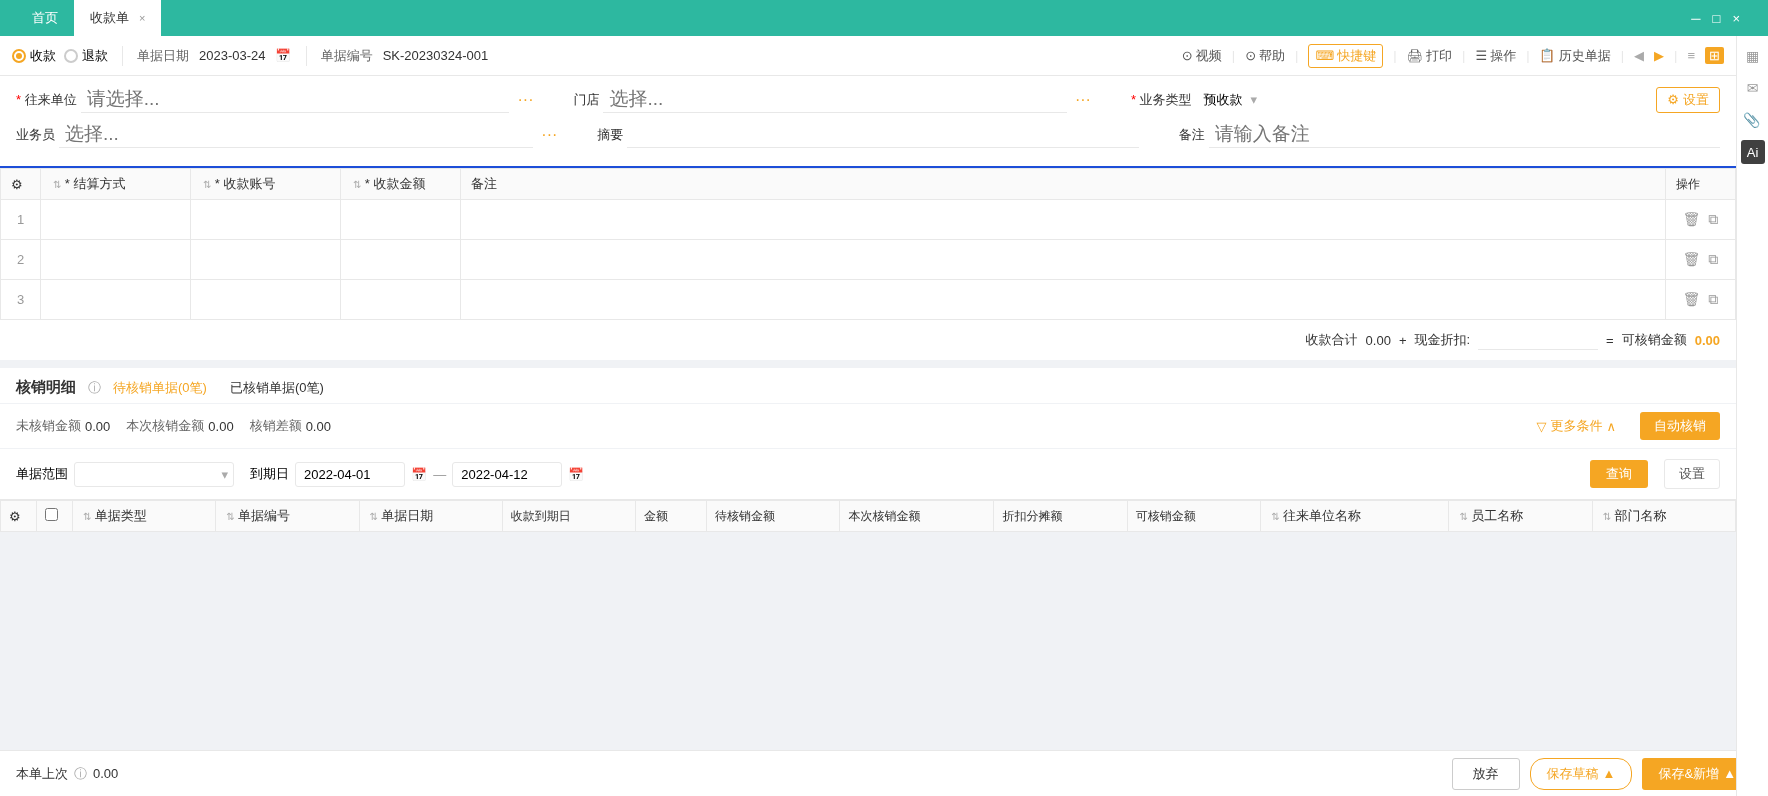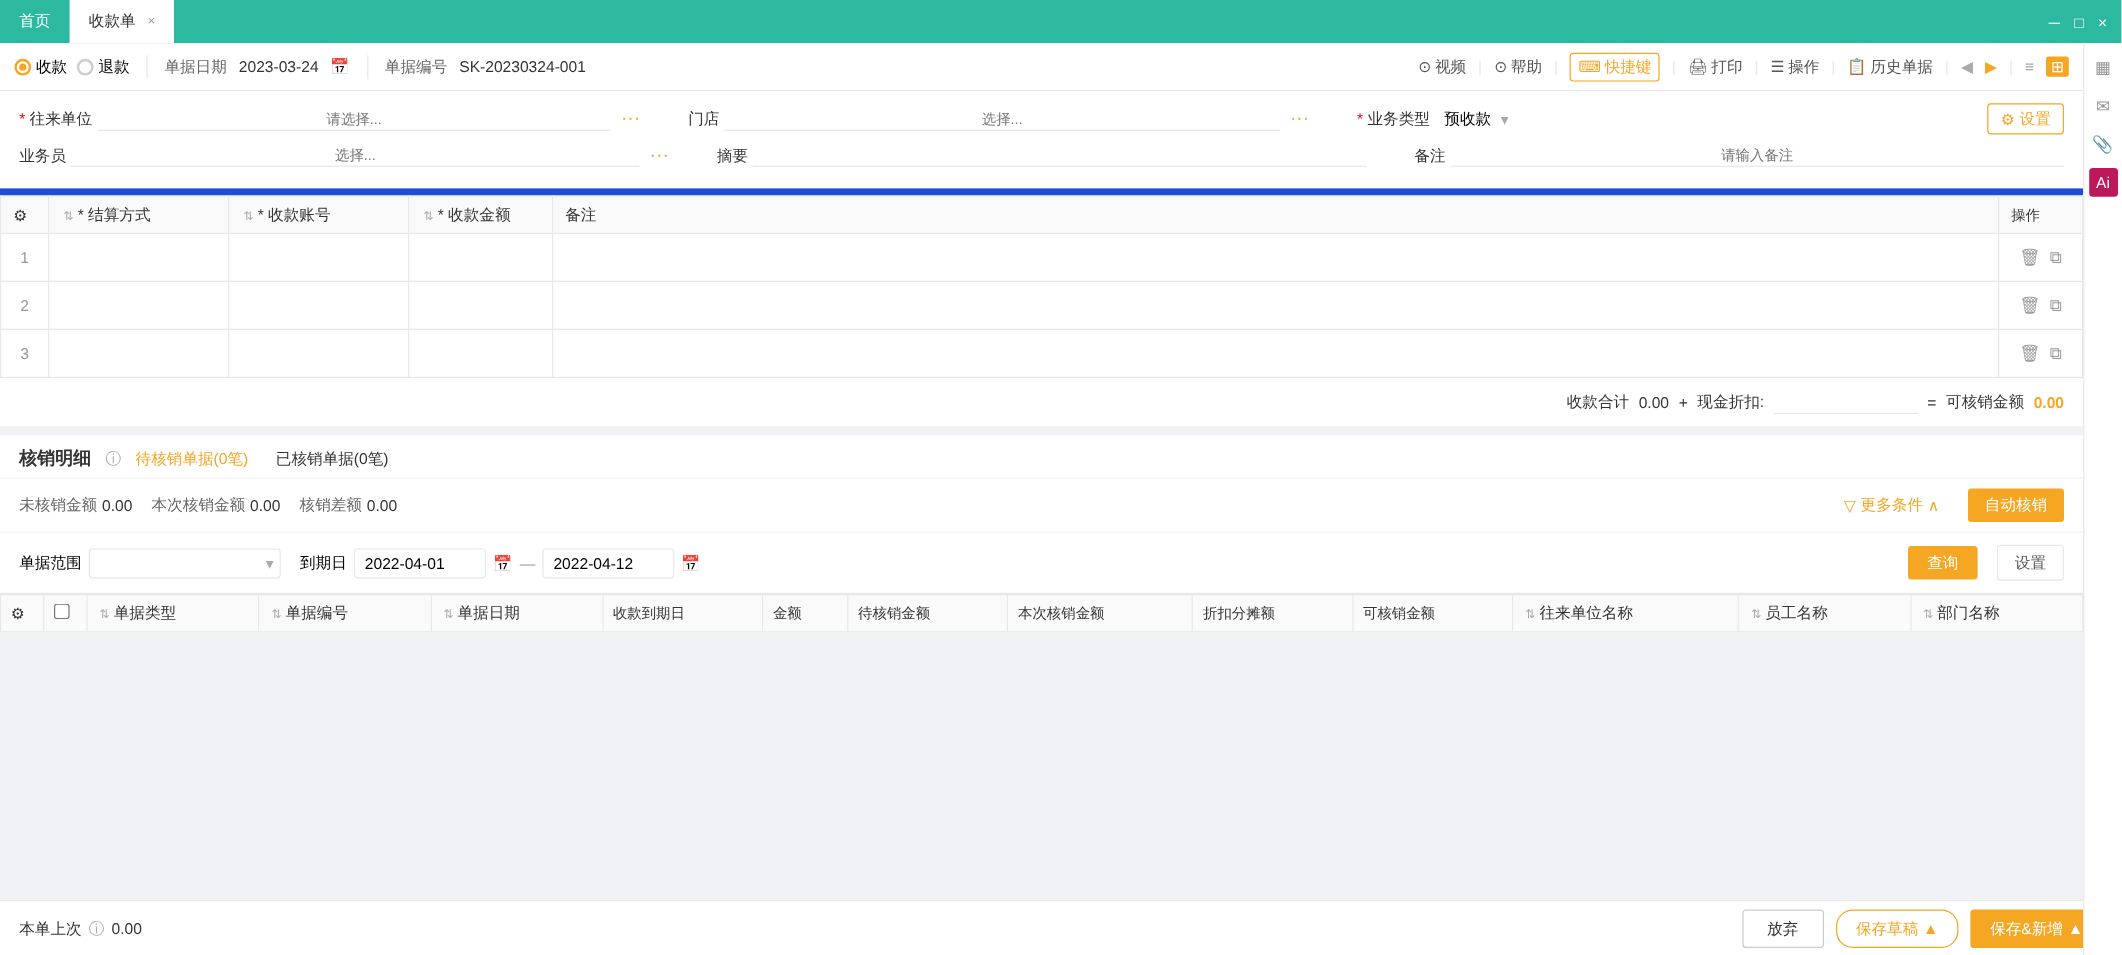--- a/index.html
+++ b/index.html
@@ -4,21 +4,21 @@
   <style>
     * { box-sizing: border-box; margin: 0; padding: 0; font-family: 'Microsoft YaHei', Arial, sans-serif; font-size: 13px; }
     body { background: #f0f2f5; overflow: hidden; width: 1768px; height: 796px; }
 
     
     .tab-bar {
       display: flex;
       align-items: center;
       background: #2db8a0;
       height: 36px;
-      padding: 0 0;
+      padding: 0 16px;
     }
     .tab-home {
       color: #fff;
       padding: 0 16px;
       height: 36px;
       line-height: 36px;
       cursor: pointer;
       font-size: 13px;
     }
     .tab-active {
@@ -106,21 +106,21 @@
       color: #f5a623;
       border: 1px solid #f5a623;
       padding: 2px 6px;
       border-radius: 3px;
     }
 
     
     .form-area {
       background: #fff;
       padding: 10px 16px;
-      border-bottom: 6px solid #1d4ed8;
+      border-bottom: 2px solid #1d4ed8;
     }
     .form-row {
       display: flex;
       align-items: center;
       margin-bottom: 8px;
       gap: 0;
     }
     .form-field {
       display: flex;
       align-items: center;
@@ -138,22 +138,21 @@
     }
     .form-input {
       border: none;
       border-bottom: 1px solid #e8e8e8;
       outline: none;
       padding: 2px 6px;
       color: #ccc;
       flex: 1;
       min-width: 100px;
       background: transparent;
-      font-size: 12px;
-      text-align: center;
+      font-size: 19px;
     }
     .more-btn {
       color: #f5a623;
       cursor: pointer;
       font-size: 16px;
       margin-left: 4px;
     }
     .settings-btn {
       background: #fff;
       border: 1px solid #f5a623;
@@ -440,21 +439,21 @@
       z-index: 100;
     }
     .sidebar-icon {
       width: 24px; height: 24px;
       display: flex; align-items: center; justify-content: center;
       color: #999;
       cursor: pointer;
       font-size: 14px;
     }
     .sidebar-icon.active-sidebar {
-      background: #be185d;
+      background: #404040;
       color: #fff;
       border-radius: 3px;
     }
 
     .main-content {
       margin-right: 32px;
       height: calc(796px - 36px - 46px);
       overflow-y: auto;
     }
 

